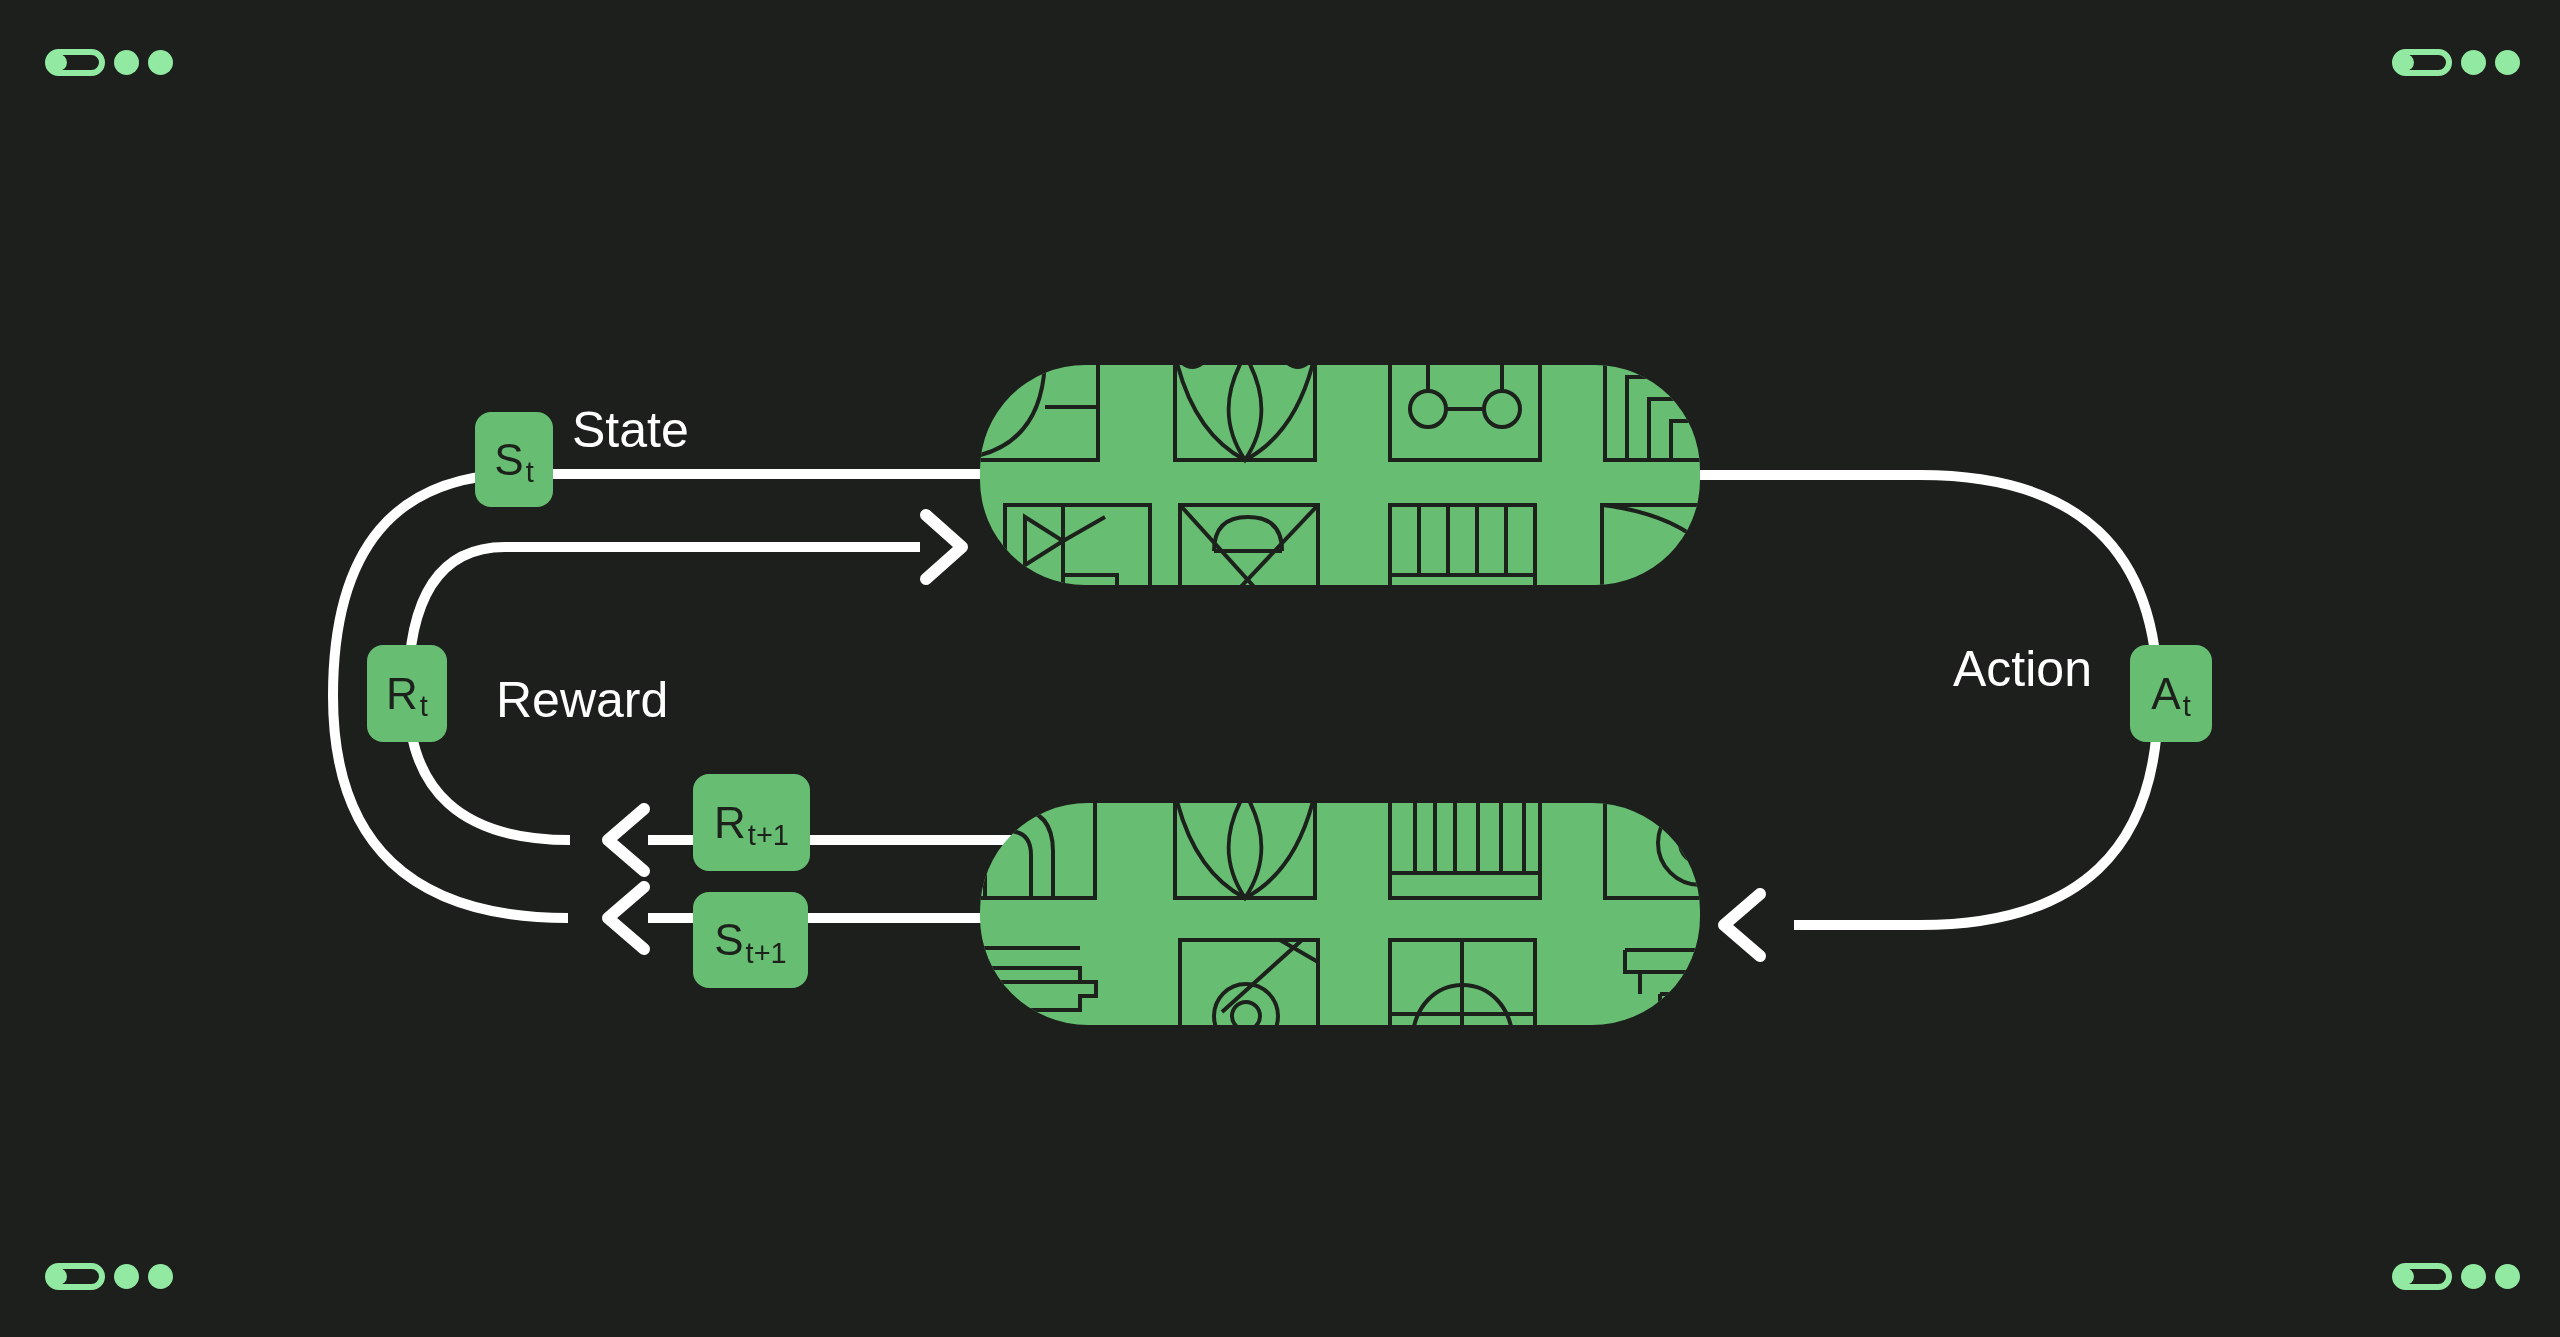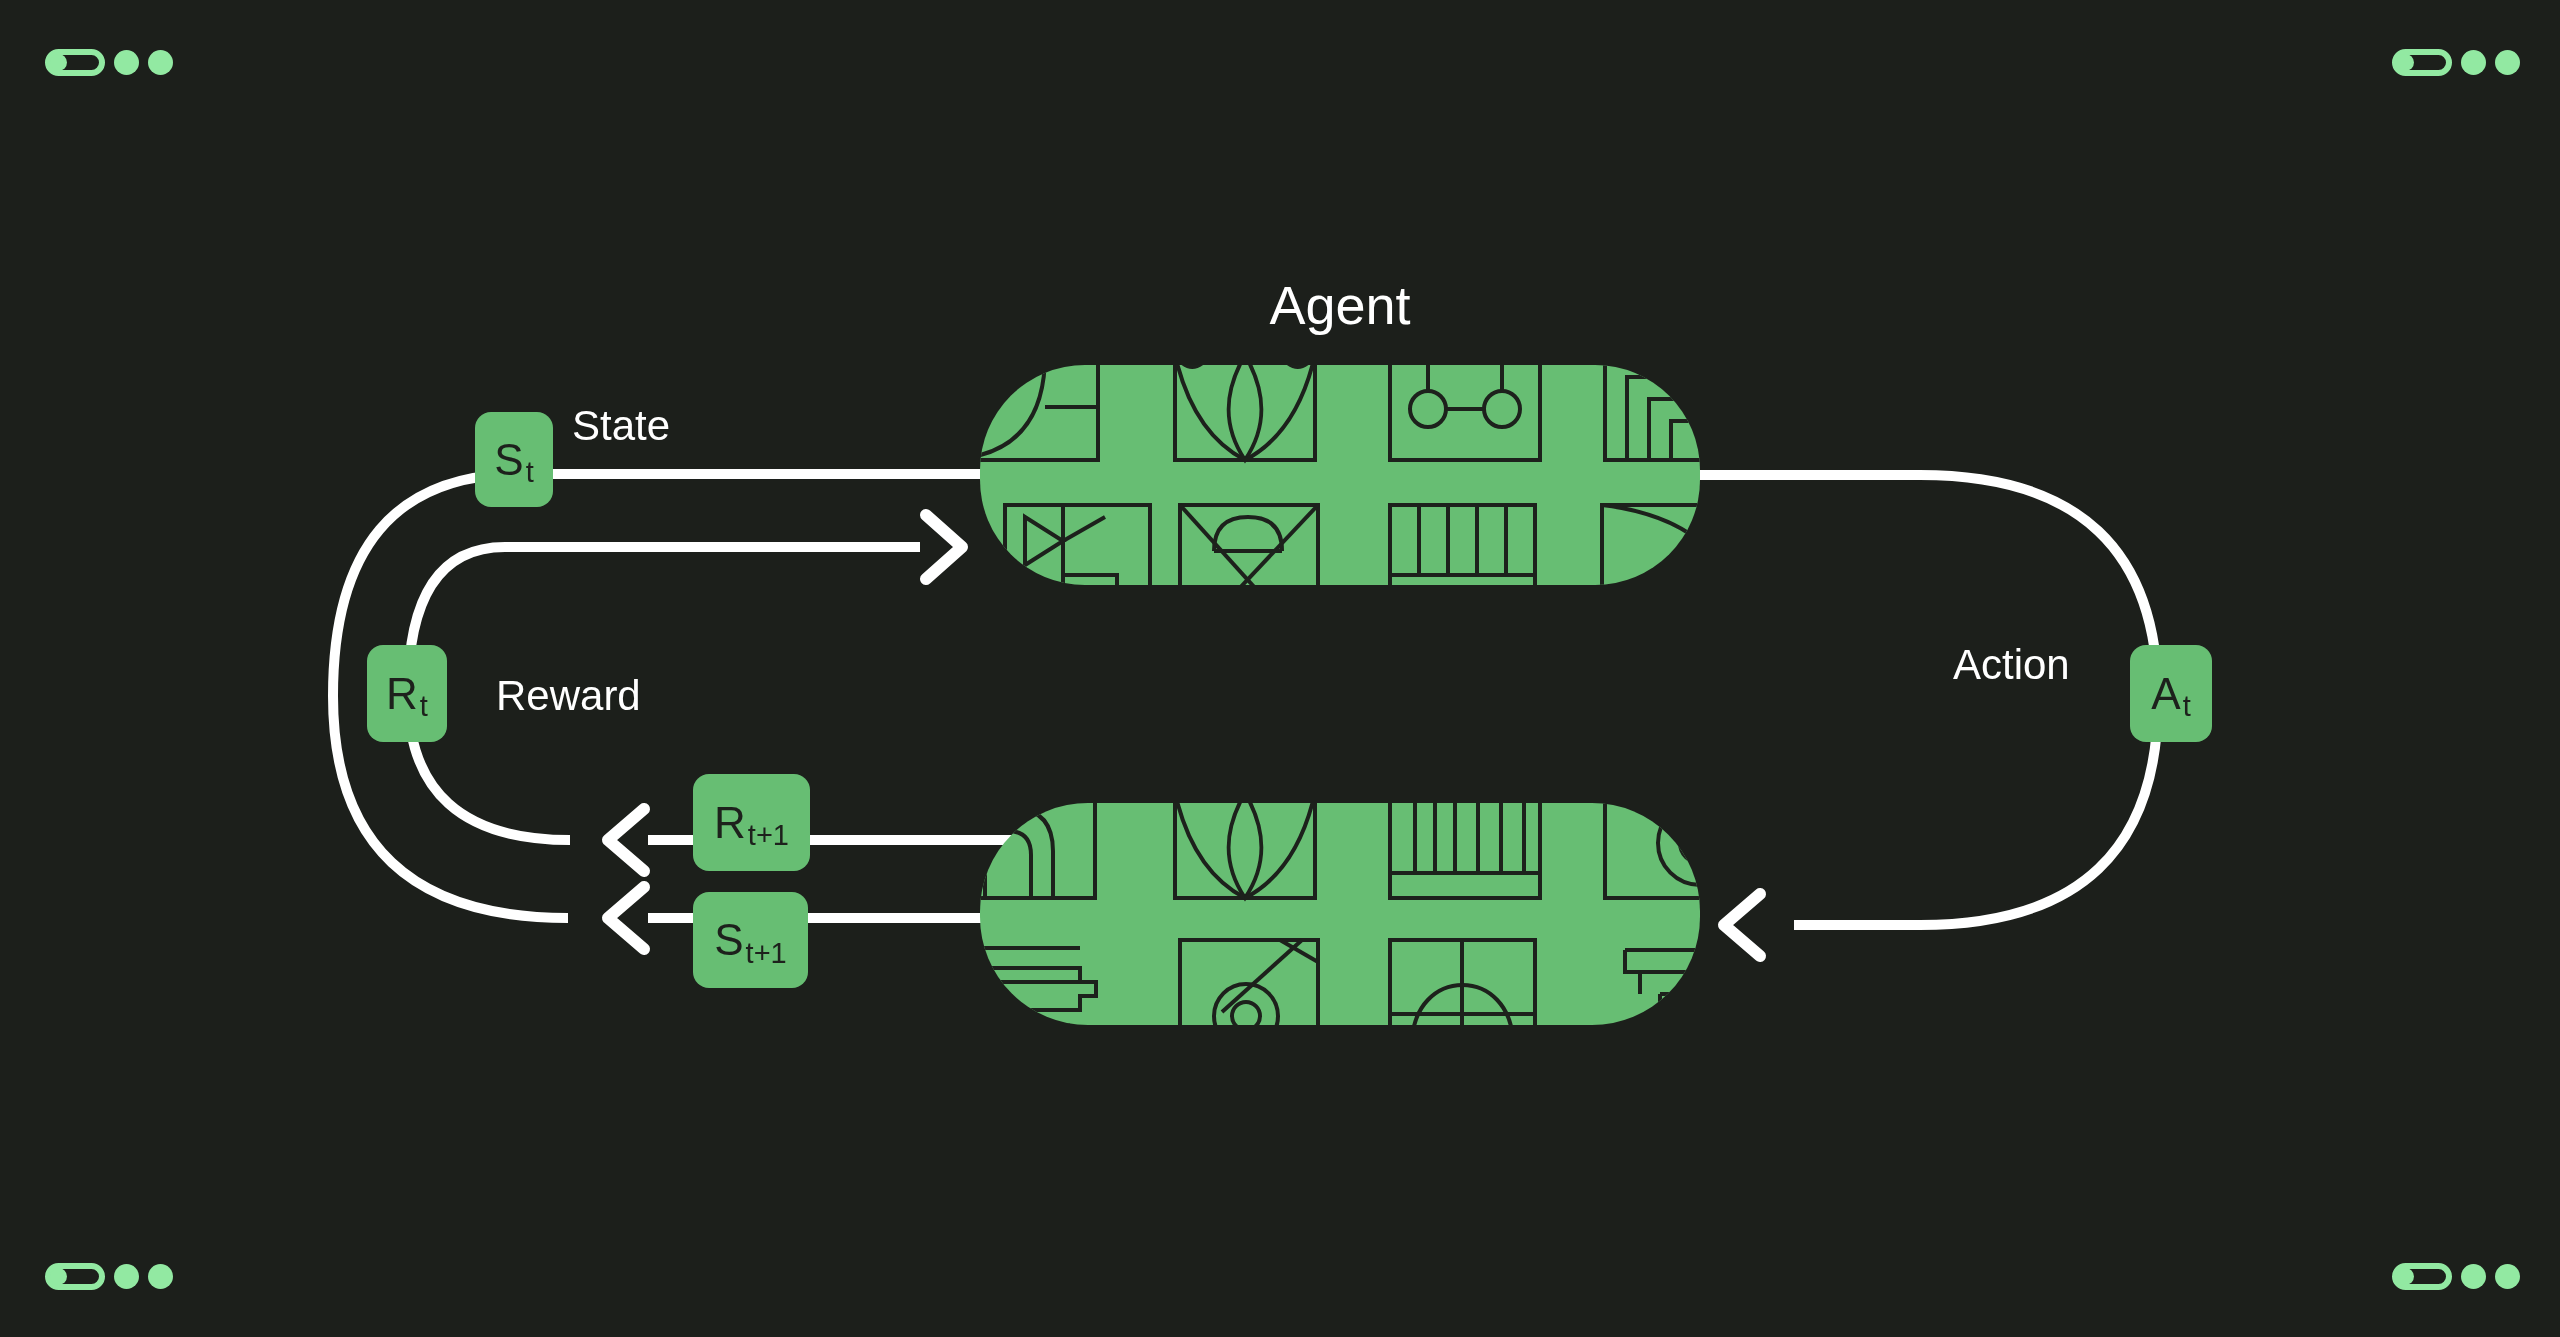--- a/index.html
+++ b/index.html
@@ -2,21 +2,21 @@
 <html><head>
 <meta charset="utf-8">
 <style>
   html,body{margin:0;padding:0;background:#1c1f1b;}
   .stage{position:relative;width:2560px;height:1337px;background:#1c1f1b;overflow:hidden;
          font-family:"Liberation Sans",sans-serif;}
   .stage svg.diagram{position:absolute;left:0;top:0;}
 
   
   .title{position:absolute;color:#ffffff;font-size:54px;line-height:1;width:400px;text-align:center;font-weight:500;}
-  .side-label{position:absolute;color:#ffffff;font-size:42px;line-height:1;font-weight:500;white-space:nowrap;}
+  .side-label{position:absolute;color:#ffffff;font-size:50px;line-height:1;font-weight:500;white-space:nowrap;}
 
   
   .badge{position:absolute;background:#67be73;border-radius:16px;color:#1d211c;
          display:flex;align-items:center;justify-content:center;line-height:1;}
   .badge .base{font-size:44px;}
   .badge .sub{font-size:29px;margin-top:26px;margin-left:2px;}
 
   
   .corner{position:absolute;display:flex;align-items:center;gap:9px;height:28px;}
   .cw-toggle{display:inline-block;width:60px;height:27px;border:6px solid #92e9a2;
@@ -170,21 +170,20 @@
           <path d="M 25 10 H 145"></path>
           <path d="M 25 10 V 32 H 145"></path>
           <path d="M 60 54 H 145"></path>
           <path d="M 60 54 V 76 H 145"></path>
           <path d="M 40 32 V 54"></path>
         </g>
       </g>
     </g>
   </svg>
 
-  <div class="title" style="left:1140px;top:278px">Agent</div>
 
   <div class="side-label" style="left:572px;top:405px">State</div>
   <div class="side-label" style="left:496px;top:675px">Reward</div>
   <div class="side-label" style="left:1953px;top:644px">Action</div>
 
   <div class="badge" style="left:475px;top:412px;width:78px;height:95px">
     <span class="base">S</span>
       <span class="sub">t</span>
   </div>
   <div class="badge" style="left:367px;top:645px;width:80px;height:97px">

